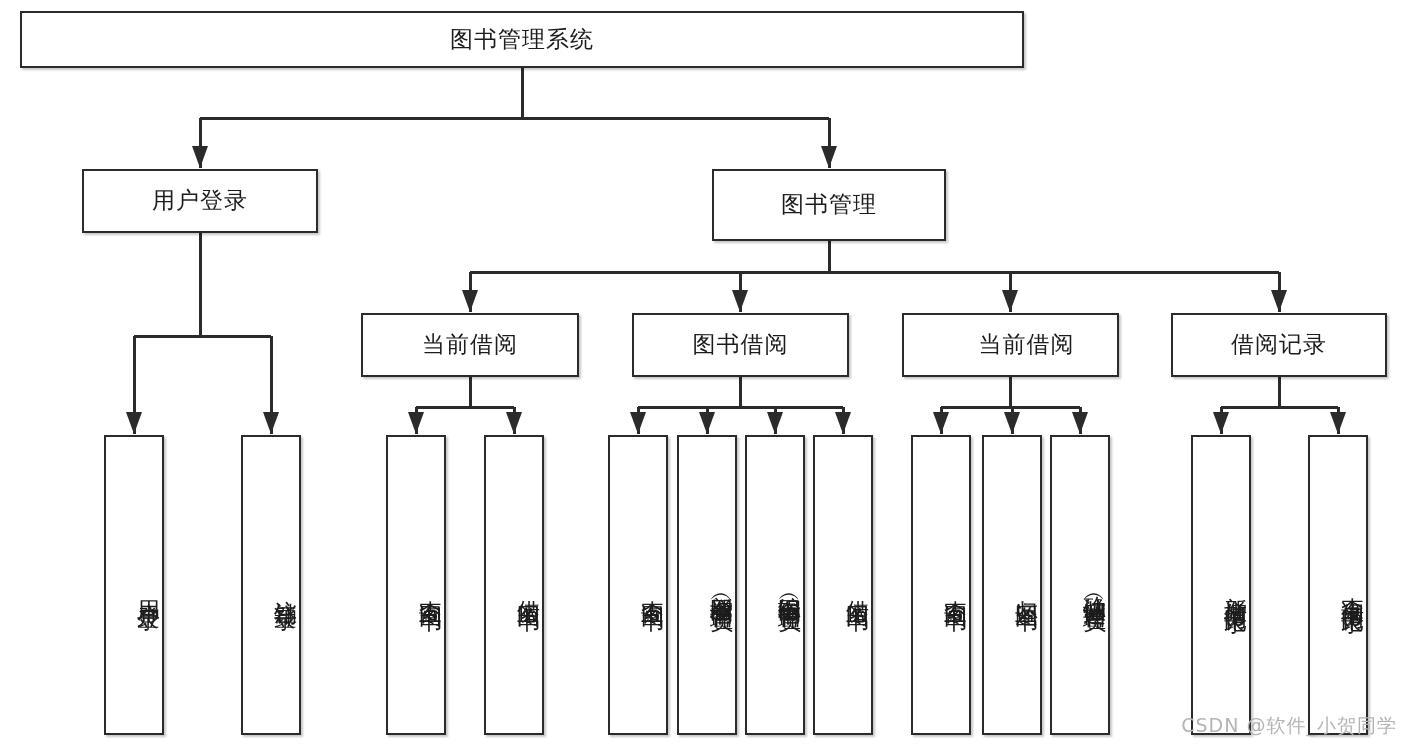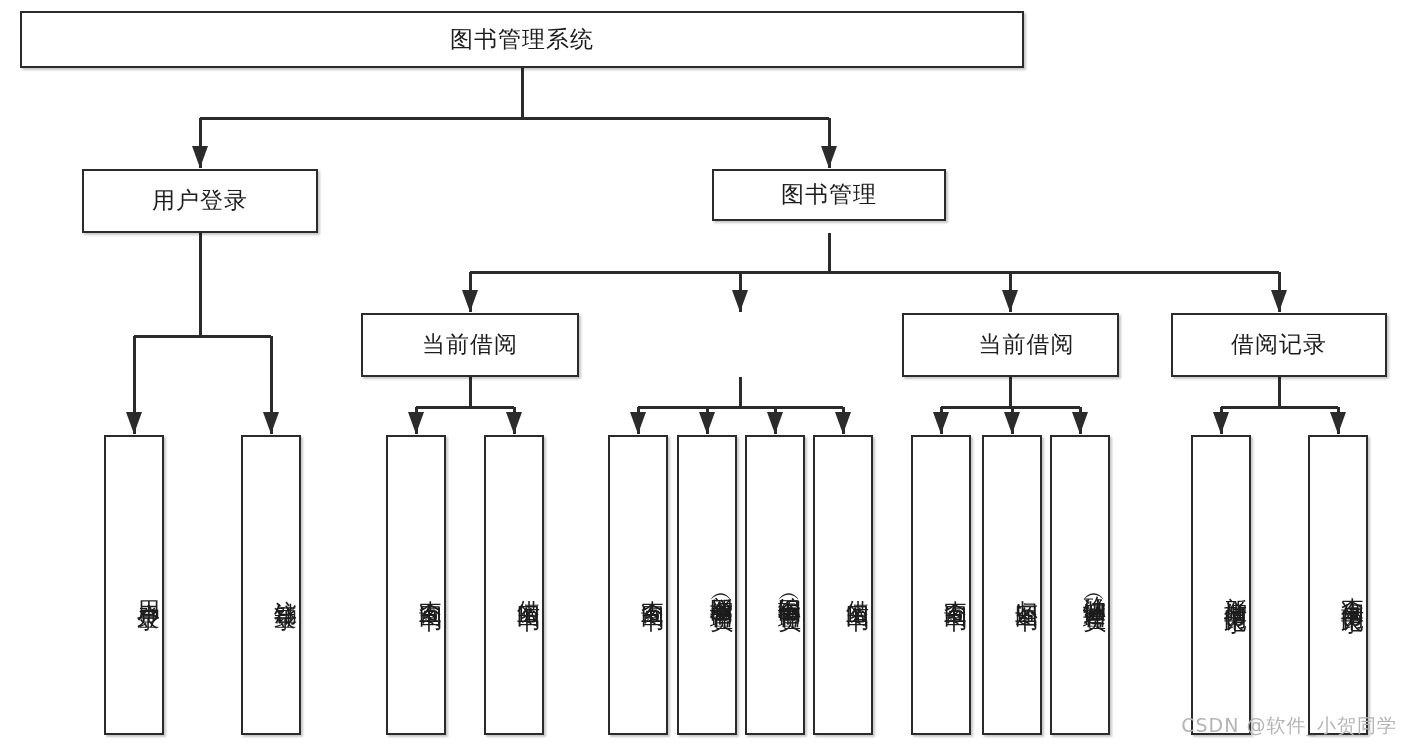--- a/index.html
+++ b/index.html
@@ -132,27 +132,30 @@
       <polygon points="1330,412 1346,412 1338,434" fill="#2b2b2b"></polygon>
     </svg>
 
   <div class="node horizontal" style="left: 20px; top: 11px; width: 1004px; height: 57px;">
     <span class="node-label">图书管理系统</span>
   </div>
 
   <div class="node horizontal" style="left: 82px; top: 169px; width: 236px; height: 64px;">
     <span class="node-label">用户登录</span>
   </div>
-  <div class="node horizontal" style="left: 712px; top: 169px; width: 234px; height: 52px;">
+  <div class="node horizontal" style="left: 712px; top: 169px; width: 234px; height: 72px;">
     <span class="node-label">图书管理</span>
   </div>
 
   <div class="node horizontal" style="left: 361px; top: 313px; width: 218px; height: 64px;">
     <span class="node-label">当前借阅</span>
   </div>
+  <div class="node horizontal" style="left: 632px; top: 313px; width: 217px; height: 64px;">
+    <span class="node-label">图书借阅</span>
+  </div>
   <div class="node horizontal" style="left: 902px; top: 313px; width: 217px; height: 64px; padding-left: 32px;">
     <span class="node-label">当前借阅</span>
   </div>
   <div class="node horizontal" style="left: 1171px; top: 313px; width: 216px; height: 64px;">
     <span class="node-label">借阅记录</span>
   </div>
 
   <div class="node vertical" style="left: 104px; top: 435px; width: 60px; height: 300px;">
     <span class="node-label">用户登录</span>
   </div>

